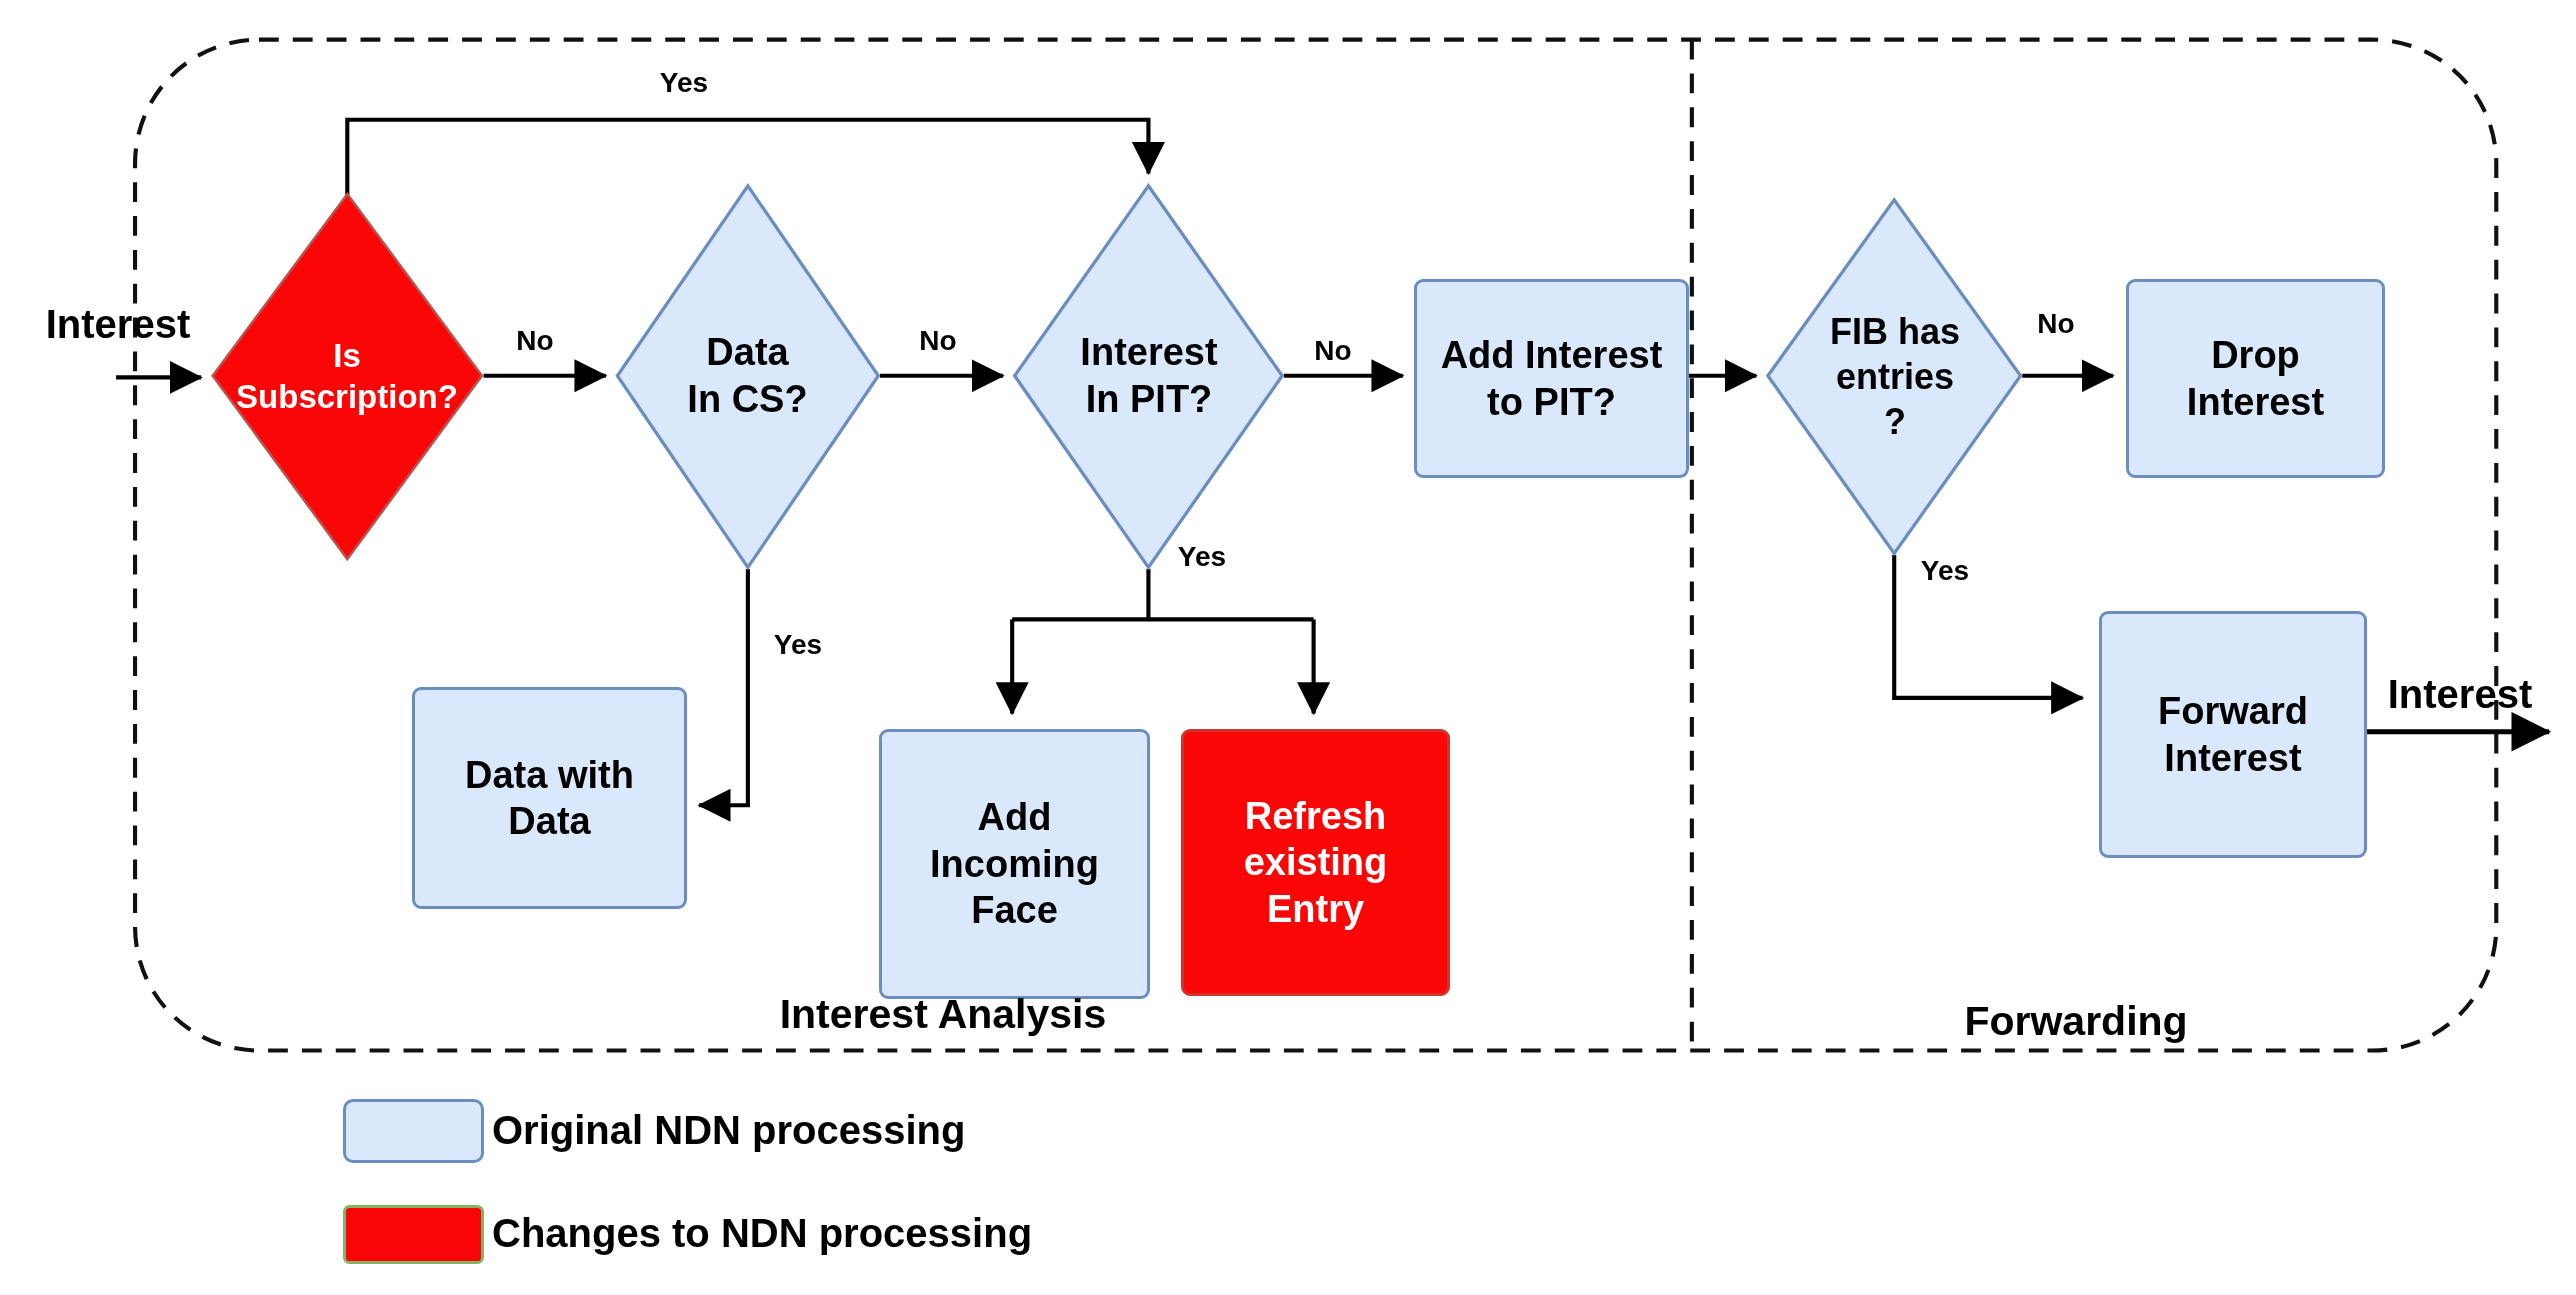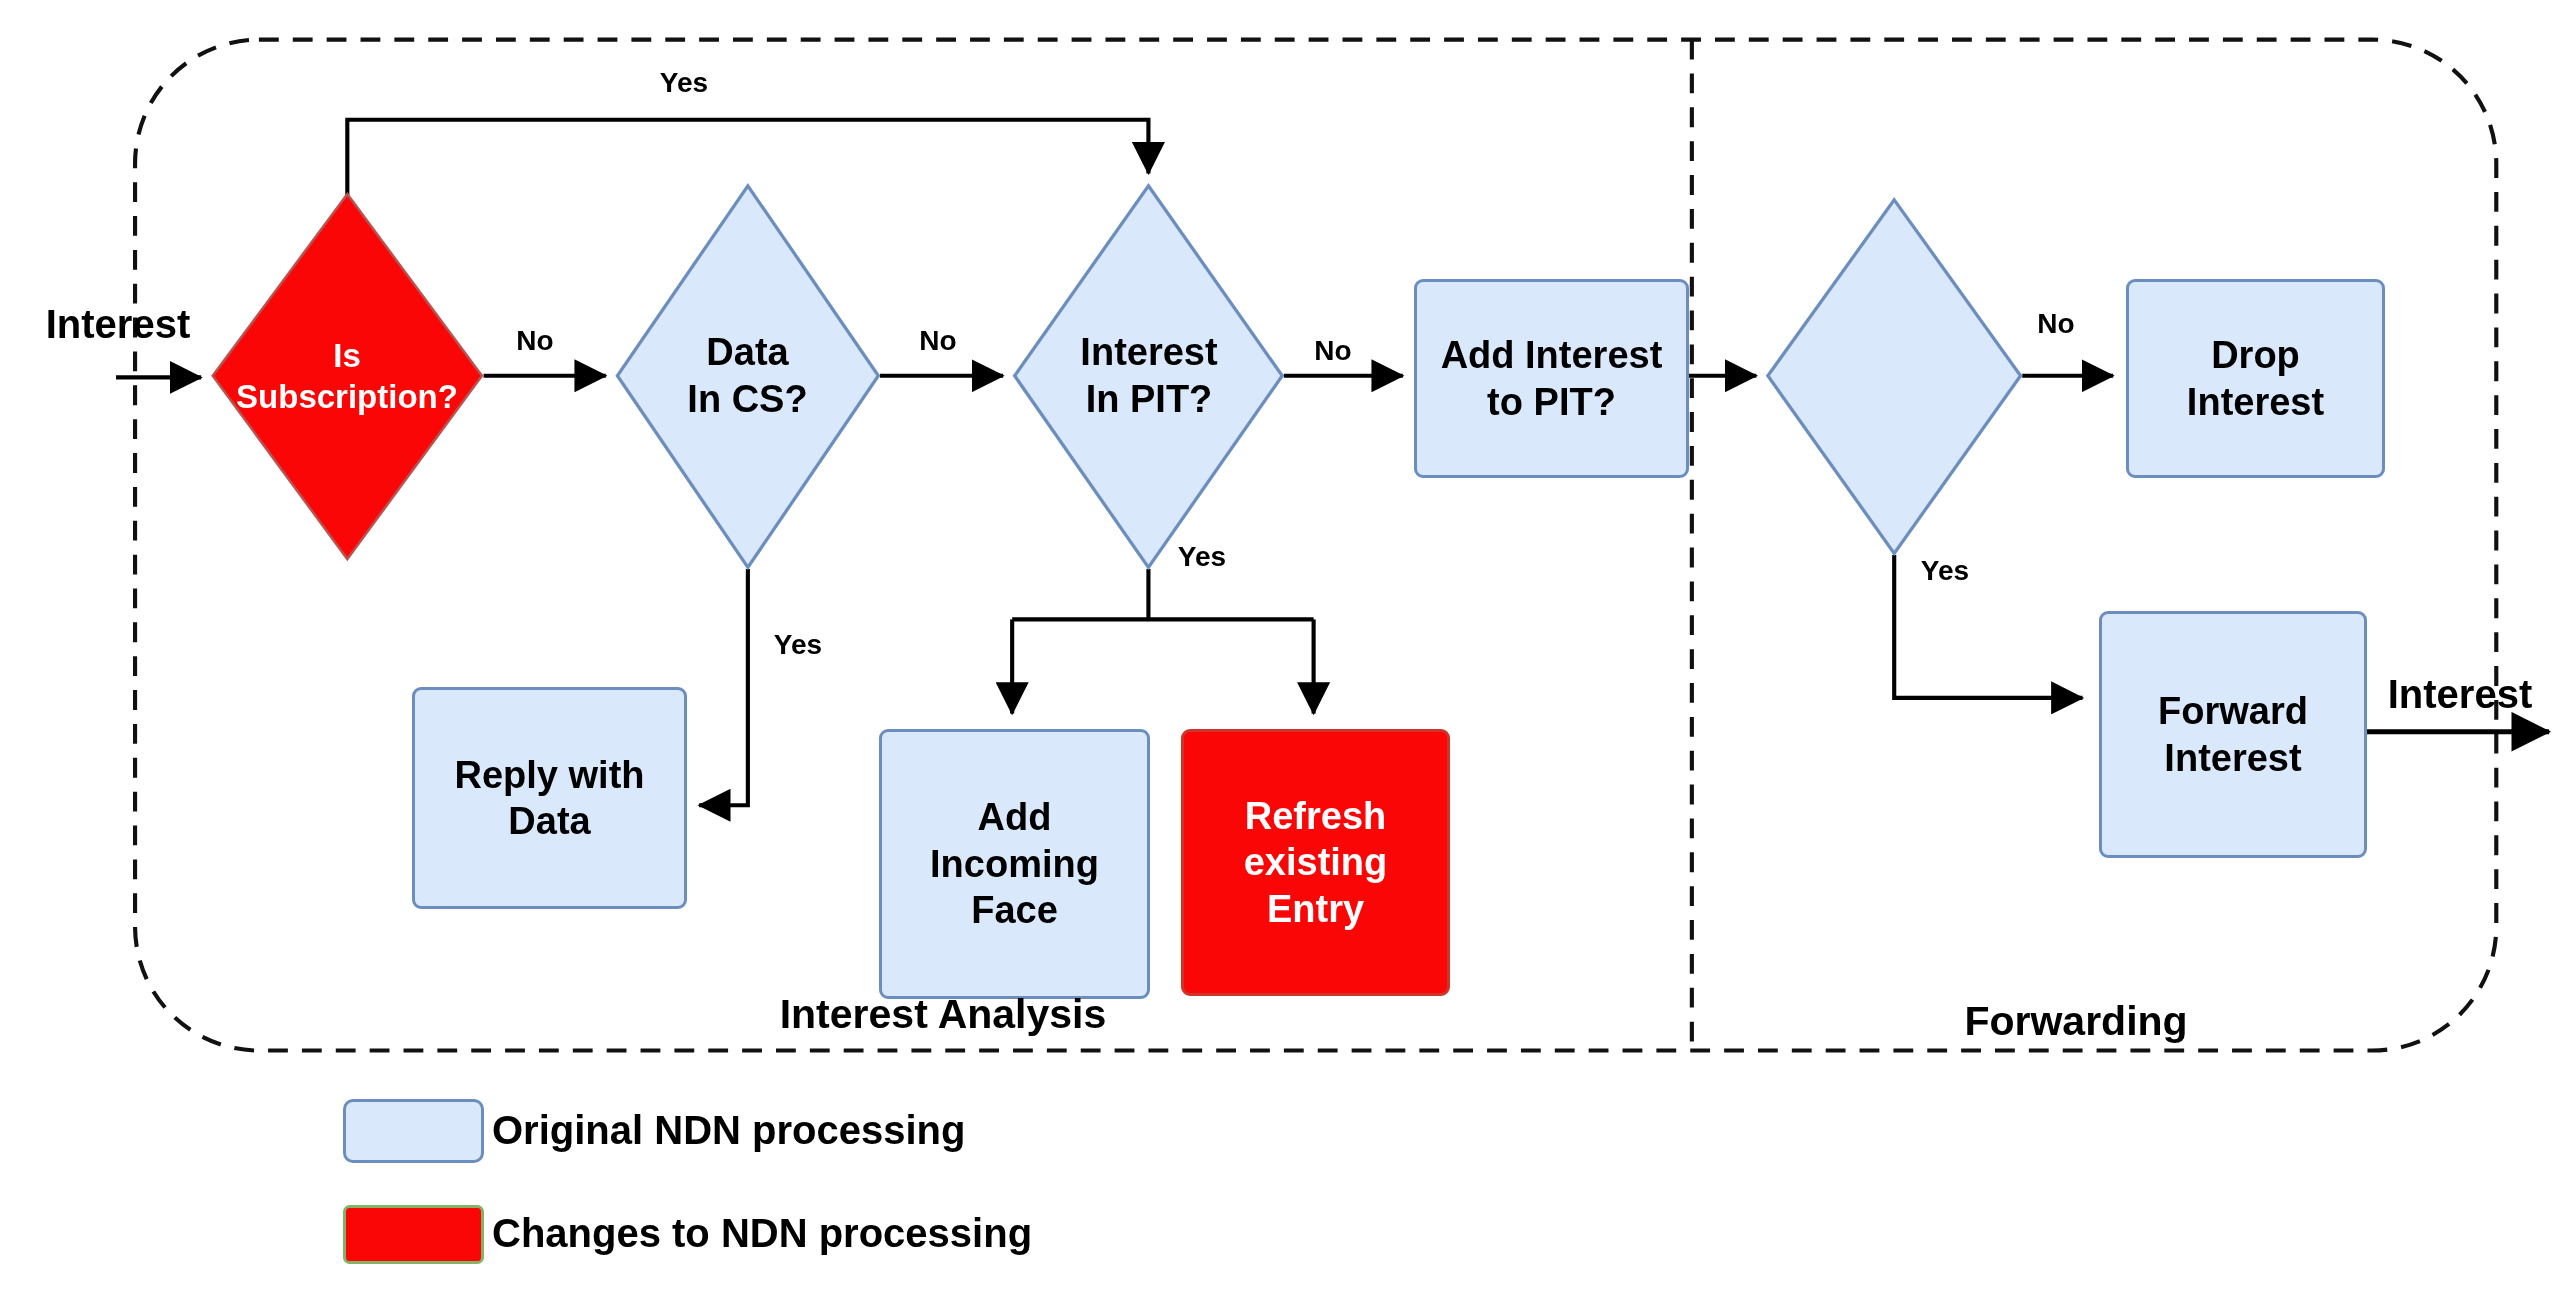--- a/index.html
+++ b/index.html
@@ -113,35 +113,40 @@
     <div>Subscription?</div>
   </div>
   <div class="diamond-label" style="left:632px;top:285px;width:231px;height:182px;">
     <div>Data</div>
     <div>In CS?</div>
   </div>
   <div class="diamond-label" style="left:1029px;top:285px;width:240px;height:182px;">
     <div>Interest</div>
     <div>In PIT?</div>
   </div>
+  <div class="diamond-label" style="left:1785px;top:252px;width:220px;height:248px;font-size:36px;">
+    <div>FIB has</div>
+    <div>entries</div>
+    <div>?</div>
+  </div>
 
   <div class="node box" style="left:1414px;top:279px;width:269px;height:193px;">
     <div>Add Interest</div>
     <div>to PIT?</div>
   </div>
   <div class="node box" style="left:2126px;top:279px;width:253px;height:193px;">
     <div>Drop</div>
     <div>Interest</div>
   </div>
   <div class="node box" style="left:2099px;top:611px;width:262px;height:241px;">
     <div>Forward</div>
     <div>Interest</div>
   </div>
   <div class="node box" style="left:412px;top:687px;width:269px;height:216px;">
-    <div>Reply with</div>
+    <div>Data with</div>
     <div>Data</div>
   </div>
   <div class="node box" style="left:879px;top:729px;width:265px;height:264px;">
     <div>Add</div>
     <div>Incoming</div>
     <div>Face</div>
   </div>
   <div class="node box changed" style="left:1181px;top:729px;width:263px;height:261px;">
     <div>Refresh</div>
     <div>existing</div>

